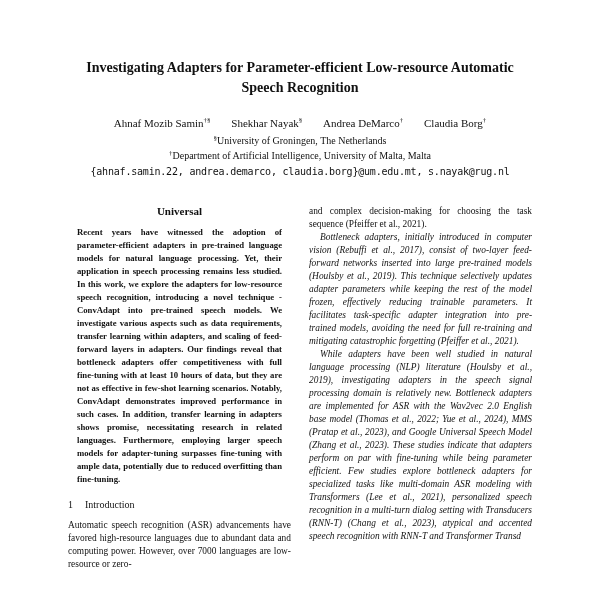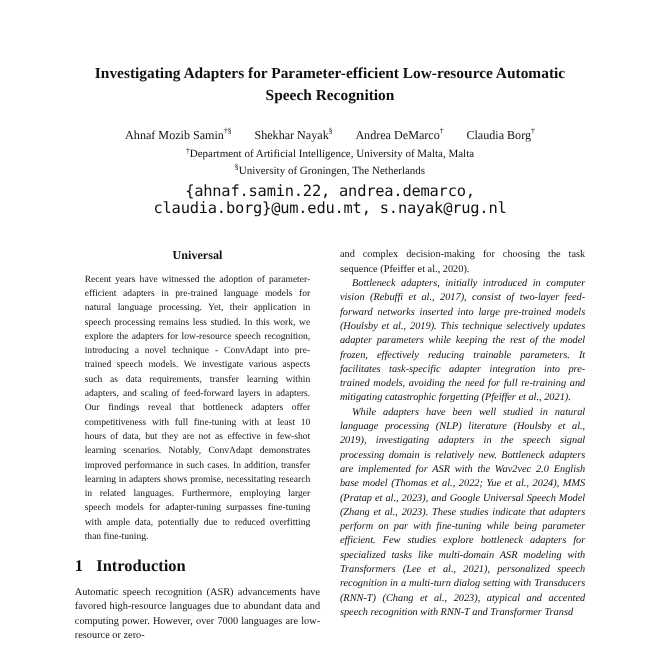--- a/index.html
+++ b/index.html
@@ -38,21 +38,21 @@
     line-height: 0;
   }
   .affiliations {
     text-align: center;
     font-size: 10px;
     line-height: 1.45;
   }
   .emails {
     text-align: center;
     font-family: "DejaVu Sans Mono", "Liberation Mono", monospace;
-    font-size: 14px;
+    font-size: 10px;
     letter-spacing: -0.2px;
     margin-top: 3px;
   }
   .columns {
     display: flex;
     gap: 18px;
     margin-top: 28px;
   }
   .col { width: 223px; }
   .abstract-heading {
@@ -60,24 +60,25 @@
     font-weight: bold;
     font-size: 11px;
     margin-bottom: 9px;
   }
   .abstract-text {
     font-size: 8.7px;
     line-height: 13px;
     text-align: justify;
     padding: 0 9px;
     hyphens: auto;
+    font-weight: bold;
   }
   .section-heading {
-    font-weight: bold;
-    font-size: 15px;
+    font-weight: normal;
+    font-size: 10px;
     margin: 13px 0 9px 0;
   }
   .section-heading .sec-num { display: inline-block; margin-right: 12px; }
   .body-text {
     font-size: 9.4px;
     line-height: 13px;
     text-align: justify;
     hyphens: auto;
   }
   .indent { text-indent: 11px; font-style: italic; }
@@ -90,38 +91,38 @@
   <h1 class="title">Investigating Adapters for Parameter-efficient Low-resource Automatic Speech Recognition</h1>
 
   <div class="authors">
     <span class="author"><span>Ahnaf Mozib Samin</span><sup>†§</sup></span>
     <span class="author"><span>Shekhar Nayak</span><sup>§</sup></span>
     <span class="author"><span>Andrea DeMarco</span><sup>†</sup></span>
     <span class="author"><span>Claudia Borg</span><sup>†</sup></span>
   </div>
 
   <div class="affiliations">
+    <div class="affil-line"><sup>§</sup><span>University of Groningen, The Netherlands</span></div>
     <div class="affil-line"><sup>†</sup><span>Department of Artificial Intelligence, University of Malta, Malta</span></div>
-    <div class="affil-line"><sup>§</sup><span>University of Groningen, The Netherlands</span></div>
   </div>
 
   <div class="emails">{ahnaf.samin.22, andrea.demarco, claudia.borg}@um.edu.mt, s.nayak@rug.nl</div>
 
   <div class="columns">
 
     <div class="col">
       <div class="abstract-heading">Universal</div>
       <p class="abstract-text">Recent years have witnessed the adoption of parameter-efficient adapters in pre-trained language models for natural language processing. Yet, their application in speech processing remains less studied. In this work, we explore the adapters for low-resource speech recognition, introducing a novel technique - ConvAdapt into pre-trained speech models. We investigate various aspects such as data requirements, transfer learning within adapters, and scaling of feed-forward layers in adapters. Our findings reveal that bottleneck adapters offer competitiveness with full fine-tuning with at least 10 hours of data, but they are not as effective in few-shot learning scenarios. Notably, ConvAdapt demonstrates improved performance in such cases. In addition, transfer learning in adapters shows promise, necessitating research in related languages. Furthermore, employing larger speech models for adapter-tuning surpasses fine-tuning with ample data, potentially due to reduced overfitting than fine-tuning.</p>
       <div class="section-heading">
         <span class="sec-num">1</span><span>Introduction</span>
       </div>
       <p class="body-text">Automatic speech recognition (ASR) advancements have favored high-resource languages due to abundant data and computing power. However, over 7000 languages are low-resource or zero-</p>
     </div>
 
     <div class="col">
-      <p class="body-text">and complex decision-making for choosing the task sequence (Pfeiffer et al., 2020).</p>
+      <p class="body-text">and complex decision-making for choosing the task sequence (Pfeiffer et al., 2021).</p>
       <p class="body-text indent">Bottleneck adapters, initially introduced in computer vision (Rebuffi et al., 2017), consist of two-layer feed-forward networks inserted into large pre-trained models (Houlsby et al., 2019). This technique selectively updates adapter parameters while keeping the rest of the model frozen, effectively reducing trainable parameters. It facilitates task-specific adapter integration into pre-trained models, avoiding the need for full re-training and mitigating catastrophic forgetting (Pfeiffer et al., 2021).</p>
       <p class="body-text indent">While adapters have been well studied in natural language processing (NLP) literature (Houlsby et al., 2019), investigating adapters in the speech signal processing domain is relatively new. Bottleneck adapters are implemented for ASR with the Wav2vec 2.0 English base model (Thomas et al., 2022; Yue et al., 2024), MMS (Pratap et al., 2023), and Google Universal Speech Model (Zhang et al., 2023). These studies indicate that adapters perform on par with fine-tuning while being parameter efficient. Few studies explore bottleneck adapters for specialized tasks like multi-domain ASR modeling with Transformers (Lee et al., 2021), personalized speech recognition in a multi-turn dialog setting with Transducers (RNN-T) (Chang et al., 2023), atypical and accented speech recognition with RNN-T and Transformer Transd</p>
     </div>
 
   </div>
 
 </div>
 
 </body></html>

